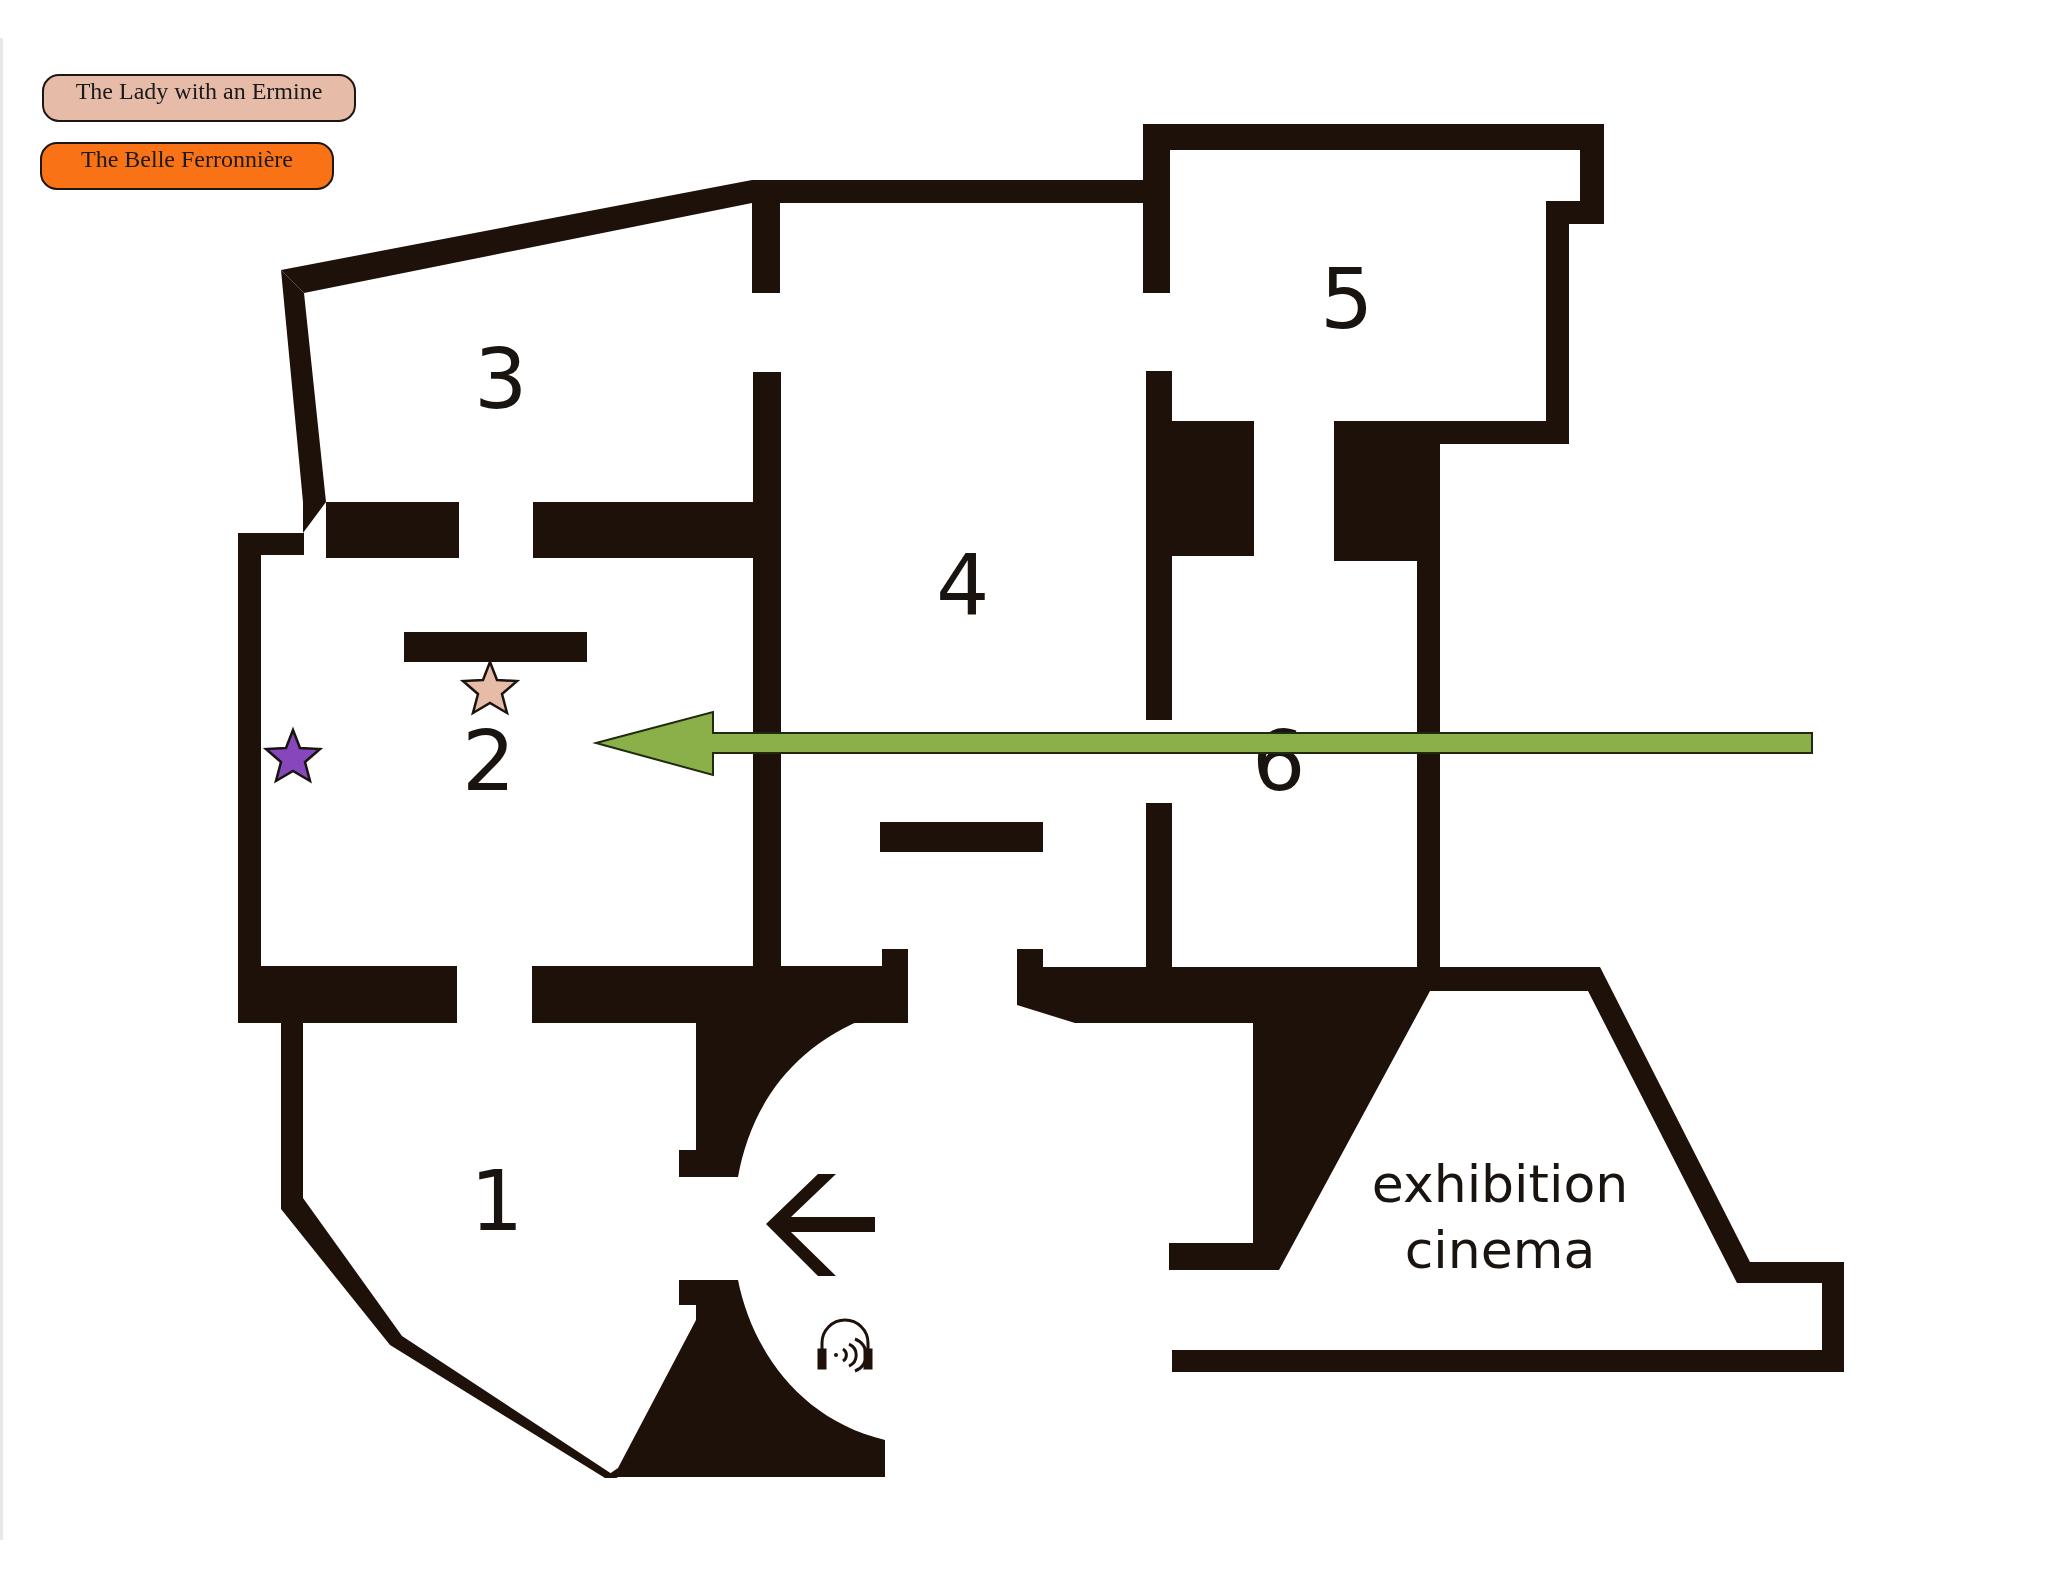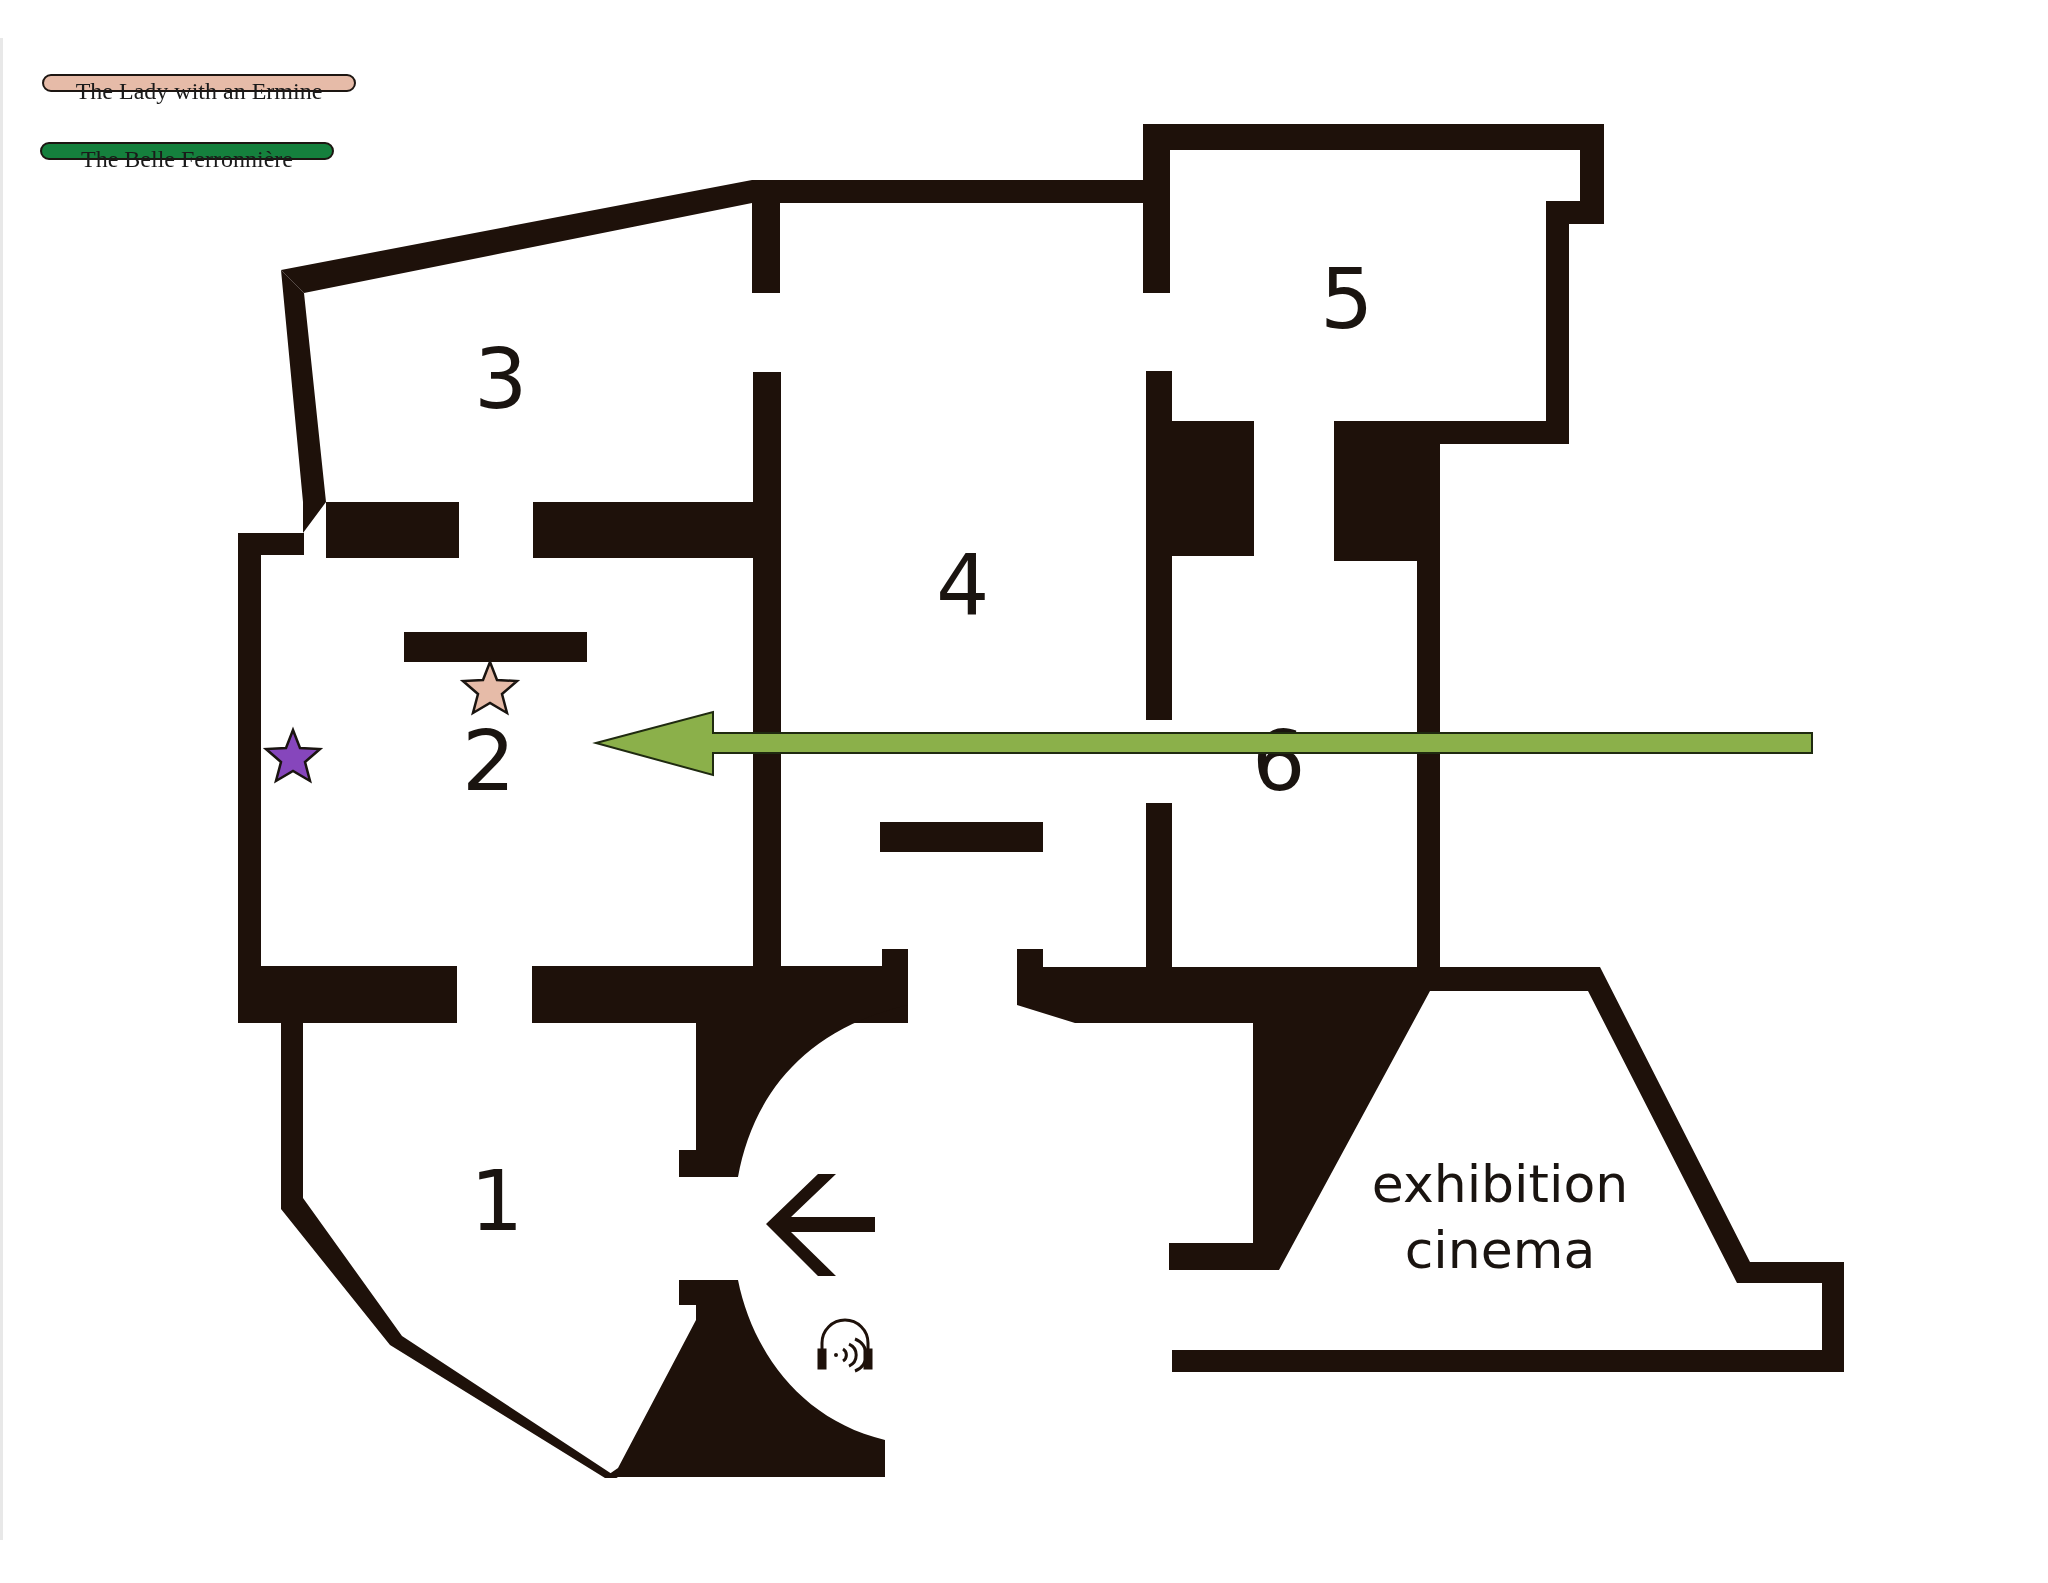--- a/index.html
+++ b/index.html
@@ -1,37 +1,37 @@
 <!DOCTYPE html>
 <html><head>
 <meta charset="utf-8">
 <style>
   html, body { margin:0; padding:0; background:#ffffff; }
   body { width:2048px; height:1583px; position:relative; overflow:hidden; font-family:"Liberation Sans", sans-serif; }
   .frame-edge { position:absolute; left:0; top:38px; width:3px; height:1502px; background:#e8e8e8; }
   .legend { position:absolute; left:0; top:0; }
   .pill {
-    position:absolute; box-sizing:border-box; height:18px; border:2px solid #1d1612; border-radius:17px;
+    position:absolute; box-sizing:border-box; height:48px; border:2px solid #1d1612; border-radius:17px;
     font-family:"Liberation Serif", serif; font-size:24px; color:#1a1a1a; line-height:30px; text-align:center;
     cursor:pointer; white-space:nowrap;
   }
   #pill-ermine { left:42px; top:74px; width:314px; }
   #pill-belle { left:40px; top:142px; width:294px; }
   svg.map { position:absolute; left:0; top:0; }
   .room-num { font-family:"DejaVu Sans", sans-serif; font-size:84px; fill:#1a1410; font-weight:normal; }
   .cinema-text { font-family:"DejaVu Sans", sans-serif; font-size:52px; fill:#1a1410; }
 </style>
 </head>
 <body>
 
 <div class="frame-edge"></div>
 
 <div class="legend">
   <div id="pill-ermine" class="pill" style="background:#e6bba8;">The Lady with an Ermine</div>
-  <div id="pill-belle" class="pill" style="background:#15803d;">The Belle Ferronnière</div>
+  <div id="pill-belle" class="pill" style="background:#f97316;">The Belle Ferronnière</div>
 </div>
 
 <svg class="map" width="2048" height="1583" viewBox="0 0 2048 1583">
   <g fill="#1e110a">
 
     <polygon points="281,270 752,180 780,180 780,203 752,203 304,293"></polygon>
 
     <polygon points="281,270 304,293 326,502 303,533 303,502"></polygon>
 
     <rect x="752" y="180" width="418" height="23"></rect>

